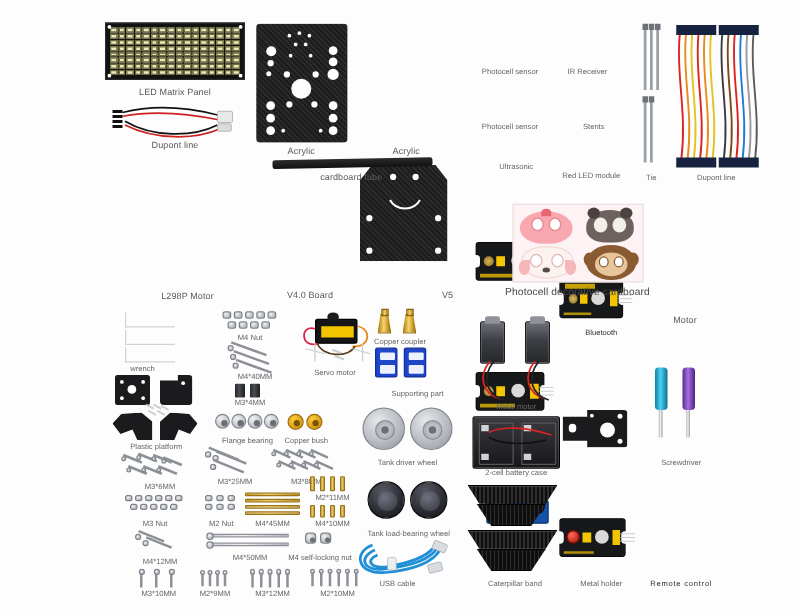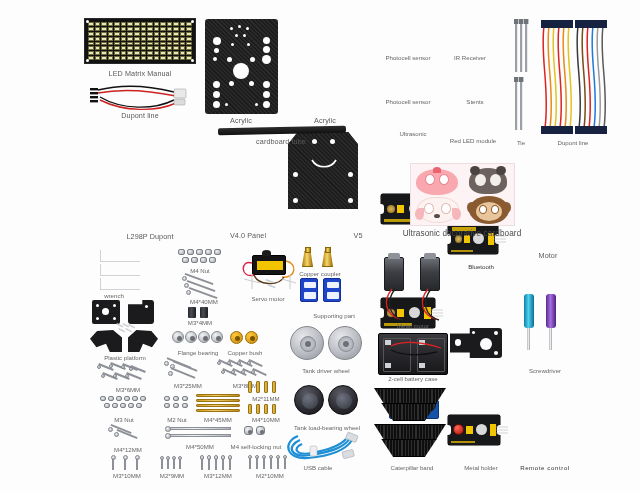--- a/index.html
+++ b/index.html
@@ -269,21 +269,21 @@
         <div class="led"></div>
         <div class="led"></div>
         <div class="led"></div>
         <div class="led"></div>
     </div>
     <div class="dot" style="left:1px;top:1px;width:3px;height:3px;"></div>
     <div class="dot" style="right:1px;top:1px;width:3px;height:3px;"></div>
     <div class="dot" style="left:1px;bottom:1px;width:3px;height:3px;"></div>
     <div class="dot" style="right:1px;bottom:1px;width:3px;height:3px;"></div>
   </div>
-  <div class="cap" style="left:140px;top:70px;">LED Matrix Manual</div>
+  <div class="cap" style="left:140px;top:70px;">LED Matrix Panel</div>
 
   <svg class="item" style="left:88px;top:84px;" width="104" height="28" viewBox="0 0 104 28">
     <path d="M10 6 C34 0, 62 2, 86 8" stroke="#111" stroke-width="1.4" fill="none"></path>
     <path d="M10 9 C36 4, 64 7, 88 12" stroke="#c22" stroke-width="1.4" fill="none"></path>
     <path d="M12 13 C34 26, 66 26, 86 16" stroke="#111" stroke-width="1.4" fill="none"></path>
     <path d="M12 16 C36 28, 68 28, 88 19" stroke="#c22" stroke-width="1.4" fill="none"></path>
     <rect x="2" y="4" width="8" height="2.4" fill="#111"></rect>
     <rect x="2" y="8" width="8" height="2.4" fill="#111"></rect>
     <rect x="2" y="12" width="8" height="2.4" fill="#111"></rect>
     <rect x="2" y="16" width="8" height="2.4" fill="#111"></rect>
@@ -449,23 +449,23 @@
       <path d="M60 8 C56 40, 66 70, 61 110" stroke="#9a9a9a"></path>
       <path d="M65 8 C61 40, 71 70, 66 110" stroke="#5a5a5a"></path>
     </g>
     <rect x="3" y="2" width="32" height="8" fill="#16223f"></rect>
     <rect x="37" y="2" width="32" height="8" fill="#16223f"></rect>
     <rect x="3" y="108" width="32" height="8" fill="#16223f"></rect>
     <rect x="37" y="108" width="32" height="8" fill="#16223f"></rect>
   </svg>
   <div class="cap sm" style="left:573px;top:140px;">Dupont line</div>
 
-  <div class="cap" style="left:150px;top:233px;">L298P Dupont</div>
-
-  <div class="cap" style="left:248px;top:232px;">V4.0 Panel</div>
+  <div class="cap" style="left:150px;top:233px;">L298P Motor</div>
+
+  <div class="cap" style="left:248px;top:232px;">V4.0 Board</div>
 
   <div class="cap" style="left:358px;top:232px;">V5</div>
 
   <div class="item" style="left:410px;top:163px;width:105px;height:63px;background:#fdf3f4;border:.5px solid #ecdfe0;">
 
     <div class="mask" style="left:5px;top:5px;width:42px;height:26px;background:#f9a8b0;border-radius:50% 50% 45% 45%;"></div>
     <div style="position:absolute;left:14px;top:10px;width:10px;height:11px;background:#fff;border-radius:50%;border:1px solid #e8848f;"></div>
     <div style="position:absolute;left:28px;top:10px;width:10px;height:11px;background:#fff;border-radius:50%;border:1px solid #e8848f;"></div>
     <div style="position:absolute;left:22px;top:3px;width:8px;height:6px;background:#e8646f;border-radius:50% 50% 0 0;"></div>
 
@@ -482,21 +482,21 @@
     <div style="position:absolute;left:4px;top:44px;width:9px;height:12px;background:#f6b7bb;border-radius:50% 0 50% 50%;"></div>
     <div style="position:absolute;left:41px;top:44px;width:9px;height:12px;background:#f6b7bb;border-radius:0 50% 50% 50%;"></div>
 
     <div class="mask" style="left:58px;top:32px;width:40px;height:28px;background:#8a5a30;border-radius:50%;"></div>
     <div style="position:absolute;left:65px;top:38px;width:26px;height:19px;background:#e8c59a;border-radius:50%;"></div>
     <div style="position:absolute;left:68px;top:41px;width:8px;height:9px;background:#fff;border-radius:50%;border:1px solid #8a5a30;"></div>
     <div style="position:absolute;left:80px;top:41px;width:8px;height:9px;background:#fff;border-radius:50%;border:1px solid #8a5a30;"></div>
     <div style="position:absolute;left:56px;top:38px;width:9px;height:11px;background:#8a5a30;border-radius:50%;"></div>
     <div style="position:absolute;left:91px;top:38px;width:9px;height:11px;background:#8a5a30;border-radius:50%;"></div>
   </div>
-  <div class="cap big" style="left:462px;top:230px;">Ultrasonic decorative cardboard</div>
+  <div class="cap big" style="left:462px;top:230px;">Photocell decorative cardboard</div>
 
   <div class="cap" style="left:548px;top:252px;">Motor</div>
 
   <div class="item" style="left:100px;top:250px;width:44px;height:40px;">
     <div class="wrench" style="left:0;top:0;width:40px;height:12px;"></div>
     <div class="wrench" style="left:0;top:14px;width:40px;height:12px;"></div>
     <div class="wrench" style="left:0;top:28px;width:40px;height:12px;"></div>
   </div>
   <div class="cap sm" style="left:114px;top:293px;">wrench</div>
 

